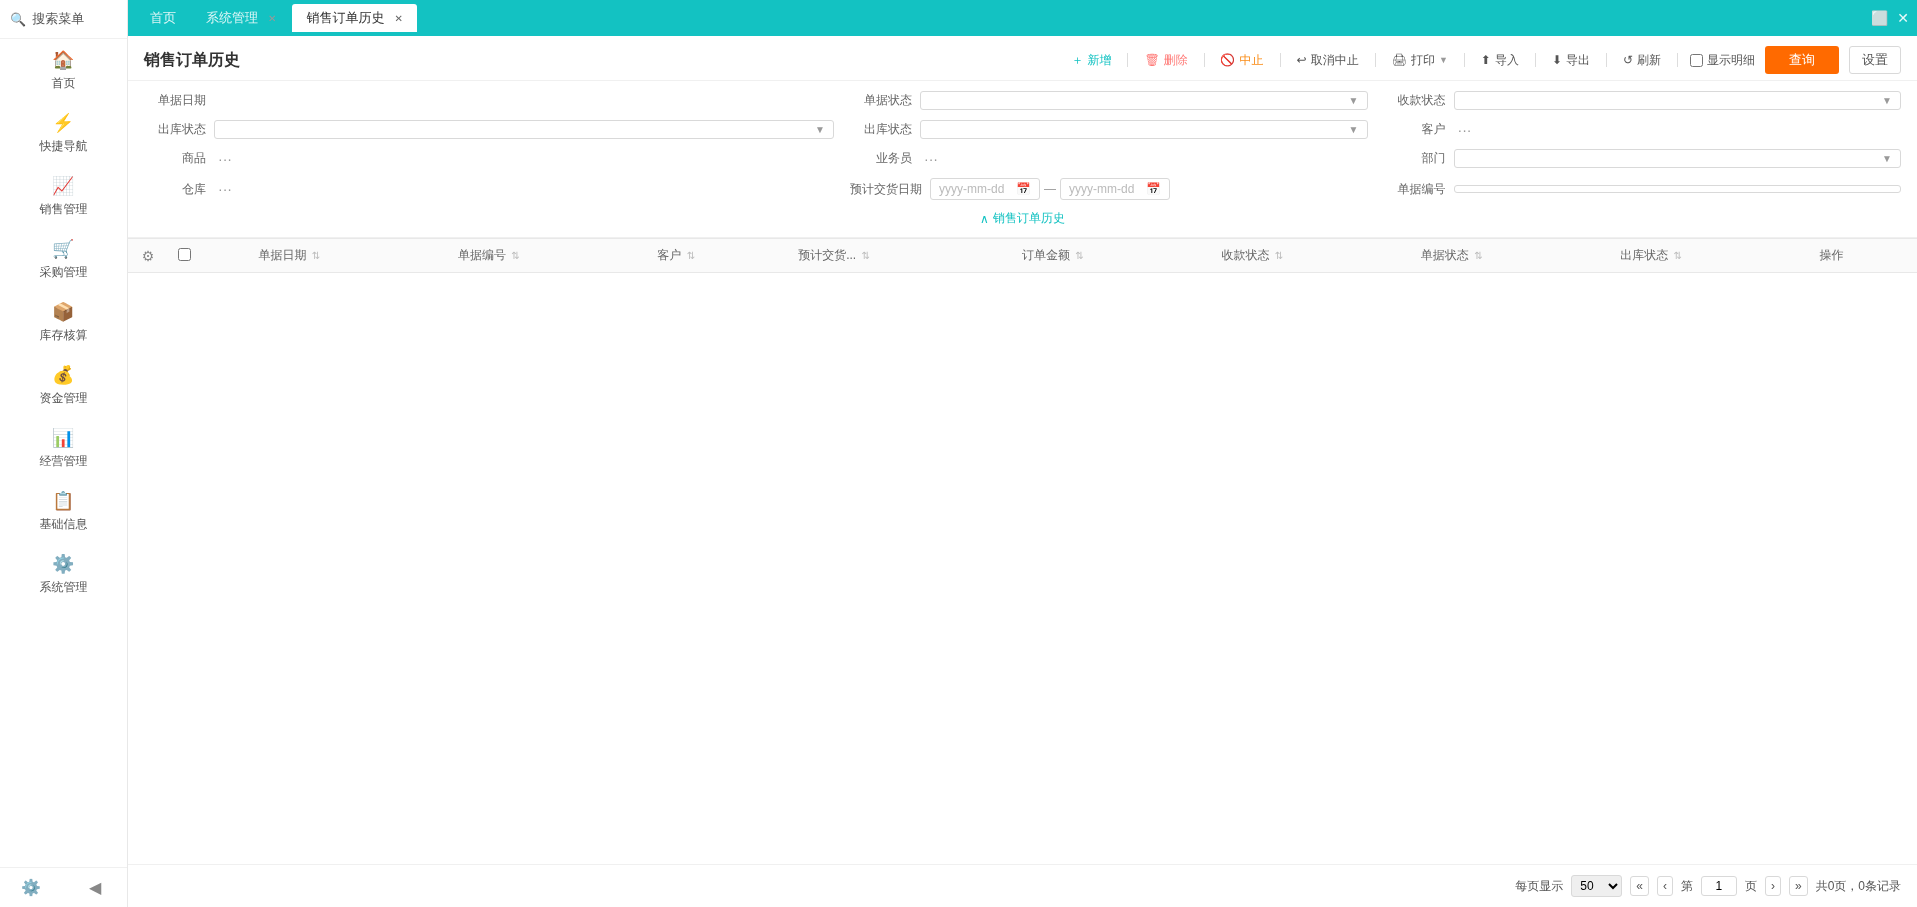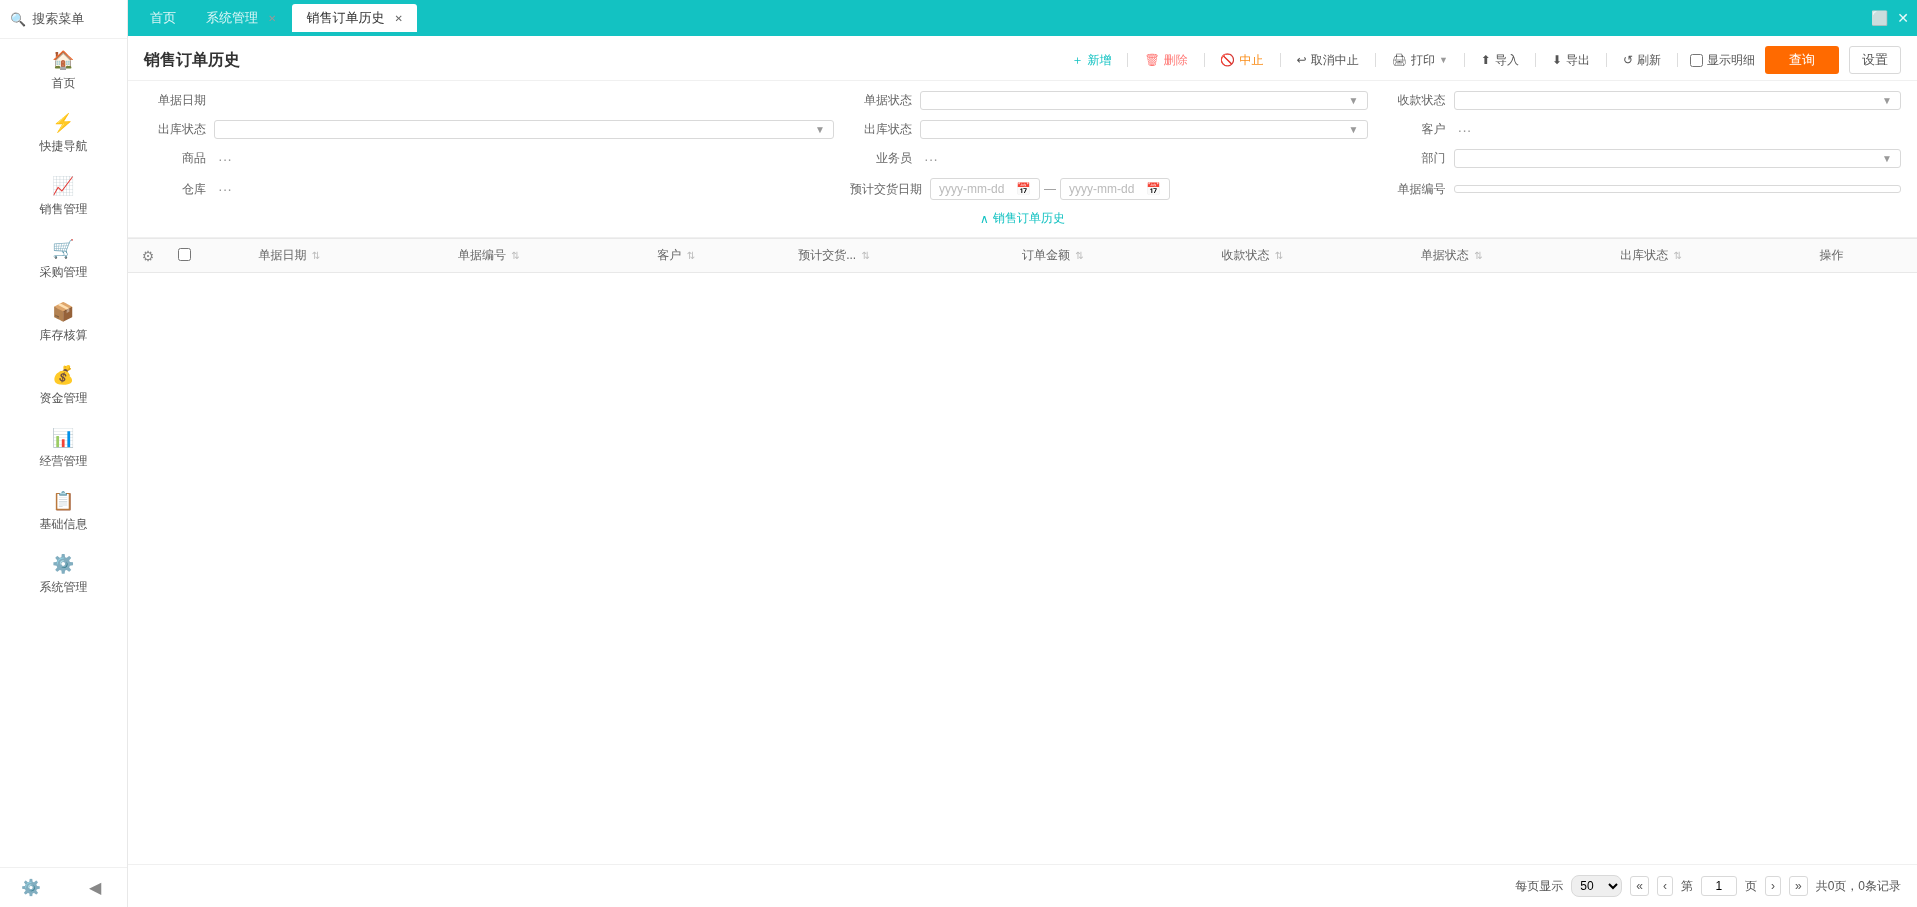--- a/index.html
+++ b/index.html
@@ -62,21 +62,21 @@
     .data-table { width: 100%; border-collapse: collapse; font-size: 12px; }
     .data-table th { background: #fafafa; border-bottom: 1px solid #e8e8e8; border-top: 1px solid #e8e8e8; padding: 8px 10px; text-align: left; color: #666; font-weight: normal; white-space: nowrap; }
     .data-table th .sort-icon { color: #bbb; font-size: 10px; margin-left: 2px; }
     .table-header-row th:first-child { width: 40px; text-align: center; }
     .settings-icon { color: #888; cursor: pointer; font-size: 14px; }
     .empty-state { display: flex; flex-direction: column; align-items: center; justify-content: center; padding: 80px 0; }
     .empty-text { color: #bbb; font-size: 13px; }
 
     
     .pagination { display: flex; align-items: center; justify-content: flex-end; padding: 10px 16px; border-top: 1px solid #f0f0f0; gap: 8px; font-size: 12px; color: #555; background: #fff; }
-    .page-size-select { border: 1px solid #d9d9d9; border-radius: 8px; padding: 2px 4px; font-size: 12px; }
+    .page-size-select { border: 1px solid #d9d9d9; border-radius: 3px; padding: 2px 4px; font-size: 12px; }
     .page-btn { cursor: pointer; color: #555; padding: 2px 5px; border: 1px solid #d9d9d9; border-radius: 3px; background: #fff; font-size: 12px; }
     .page-input { border: 1px solid #d9d9d9; border-radius: 3px; width: 36px; text-align: center; padding: 2px 4px; font-size: 12px; }
 
     
     .empty-illustration { width: 100px; height: 100px; position: relative; }
     .empty-illustration svg { width: 100%; height: 100%; }
 
     .divider-v { width: 1px; height: 14px; background: #ddd; margin: 0 2px; }
 
     

